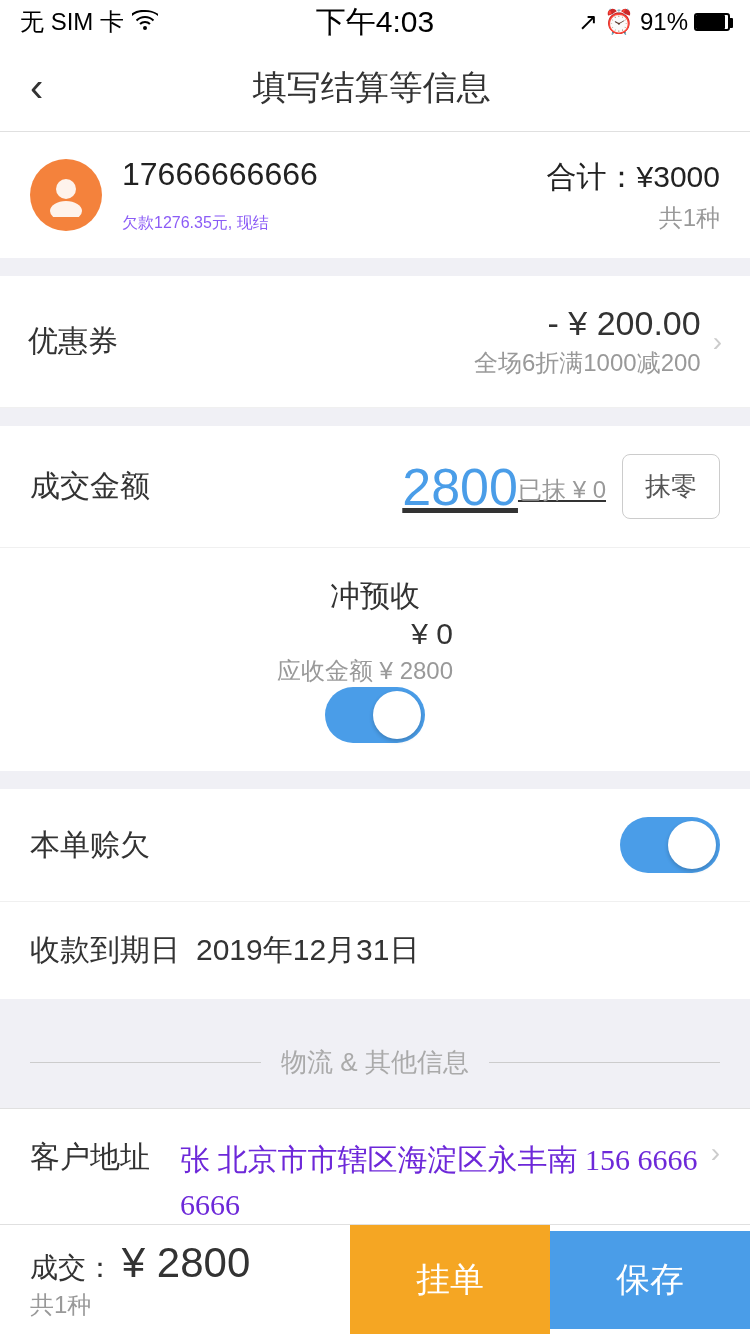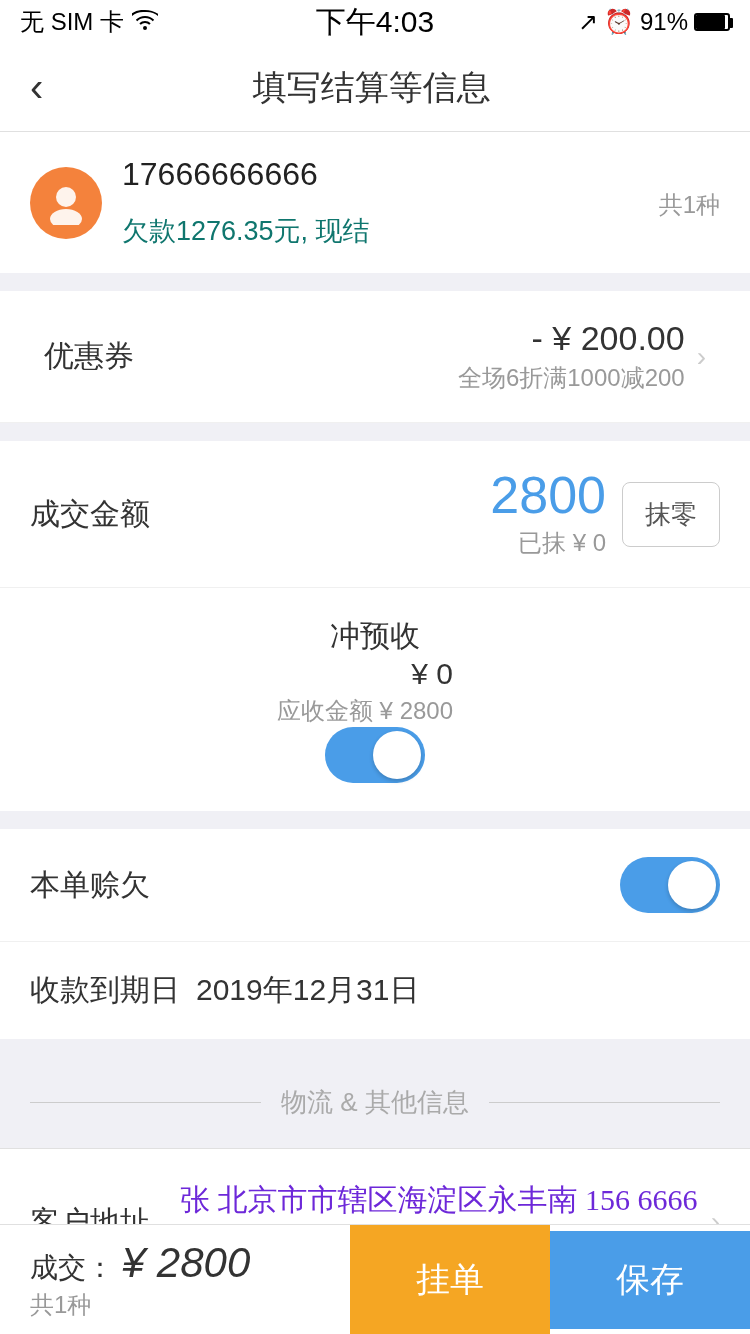--- a/index.html
+++ b/index.html
@@ -66,37 +66,37 @@
       border-radius: 50%;
       background: #f4823c;
       display: flex;
       align-items: center;
       justify-content: center;
       margin-right: 20px;
       flex-shrink: 0;
     }
     .user-info { flex: 1; }
     .user-phone { font-size: 32px; font-weight: 500; color: #222; }
-    .user-debt { font-size: 27px; color: #0f766e; margin-top: 20px; }
+    .user-debt { font-size: 16px; color: #8b5cf6; margin-top: 20px; }
     .user-total { text-align: right; }
     .total-amount { font-size: 30px; color: #222; }
     .total-count { font-size: 24px; color: #999; margin-top: 4px; }
 
     
     .section-divider {
       height: 18px;
       background: #f0f0f5;
     }
 
     
     .row-item {
       background: #fff;
       display: flex;
       align-items: center;
-      padding: 28px 44px;
+      padding: 28px 28px;
       min-height: 80px;
       border-bottom: 1px solid #f0f0f0;
     }
     .row-label {
       font-size: 30px;
       color: #333;
       flex: 1;
     }
     .row-right {
       display: flex;
@@ -128,23 +128,23 @@
       align-items: center;
       border-bottom: 1px solid #f0f0f0;
     }
     .deal-label {
       font-size: 30px;
       color: #333;
       flex: 1;
     }
     .deal-right {
       display: flex;
-      flex-direction: column;
-      align-items: flex-end;
+      align-items: center;
       margin-right: 16px;
+      text-decoration: underline;
     }
     .deal-amount-value {
       font-size: 52px;
       font-weight: 500;
       color: #4a9de8;
       line-height: 1;
     }
     .deal-deducted {
       font-size: 24px;
       color: #999;
@@ -259,21 +259,21 @@
       font-size: 26px;
       color: #aaa;
       padding: 0 20px;
     }
 
     
     .address-row {
       background: #fff;
       padding: 28px 30px;
       display: flex;
-      align-items: center;
+      align-items: flex-start;
       min-height: 100px;
     }
     .address-label {
       font-size: 30px;
       color: #333;
       flex-shrink: 0;
       margin-right: 30px;
     }
     .address-value {
       font-size: 30px;
@@ -369,20 +369,21 @@
     <svg width="44" height="44" viewBox="0 0 44 44">
       <circle cx="22" cy="16" r="10" fill="#fff" opacity="0.9"></circle>
       <ellipse cx="22" cy="38" rx="16" ry="10" fill="#fff" opacity="0.9"></ellipse>
     </svg>
   </div>
   <div class="user-info">
     <div class="user-phone">17666666666</div>
     <div class="user-debt">欠款1276.35元, 现结</div>
   </div>
   <div class="user-total">
+    <div class="total-amount">合计：¥3000</div>
     <div class="total-count">共1种</div>
   </div>
 </div>
 
 <div class="section-divider"></div>
 
 <div class="row-item">
   <span class="row-label">优惠券</span>
   <div class="row-right">
     <span class="coupon-amount">- ¥ 200.00</span>
@@ -444,19 +445,19 @@
   <span class="address-value">张 北京市市辖区海淀区永丰南 156 6666 6666</span>
   <span class="chevron">›</span>
 </div>
 
 <div class="gray-area"></div>
 
 <div class="bottom-bar">
   <div class="bottom-summary">
     <div>
       <span>成交：</span>
-      <span style="font-size:42px;font-weight:500;font-style:italic;">¥ 2800</span>
+      <span style="font-size:42px;font-weight:500;">¥ 2800</span>
     </div>
     <div class="bottom-count">共1种</div>
   </div>
   <div class="btn-hold">挂单</div>
   <div class="btn-save">保存</div>
 </div>
 
 </body></html>

